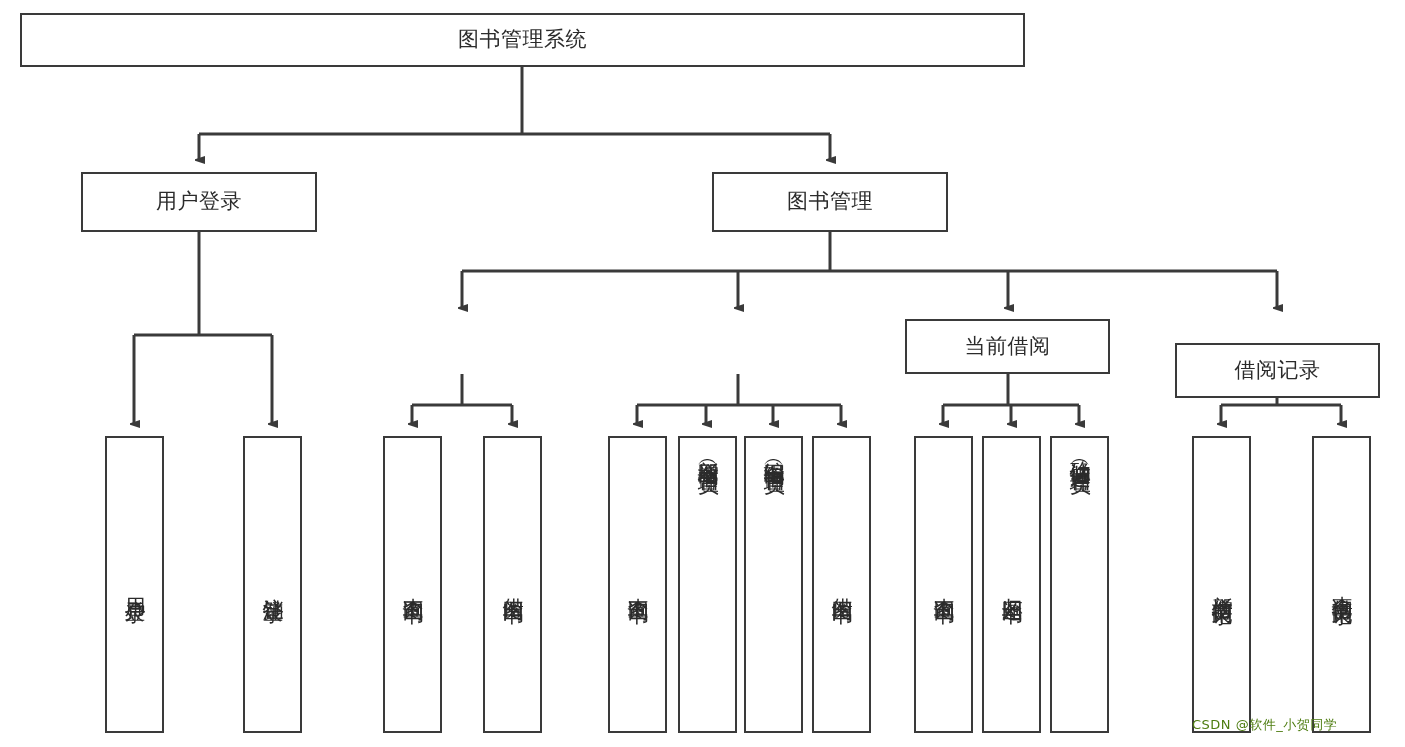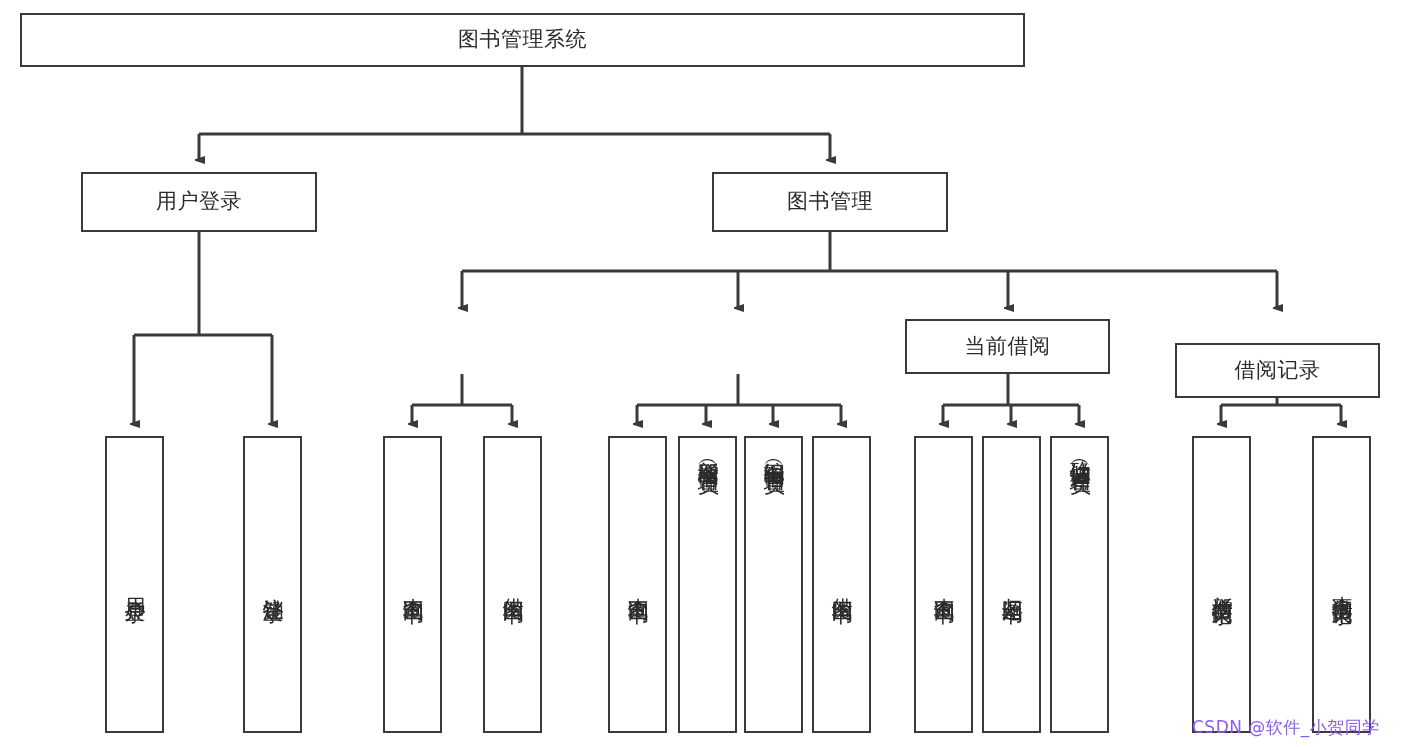--- a/index.html
+++ b/index.html
@@ -53,22 +53,22 @@
     line-height: 1.22;
     letter-spacing: 2px;
     white-space: nowrap;
   }
   .node.vertical.center-text {
     align-items: center;
     padding-top: 0;
   }
   .watermark {
     position: absolute;
-    color: #8b5cf6;
-    font-size: 17px;
+    color: #4d7c0f;
+    font-size: 13px;
     letter-spacing: 0.5px;
     white-space: nowrap;
   }
 </style>
 </head>
 <body>
 
 <div id="diagram-root">
 
   <svg class="connectors" viewBox="0 0 1405 747" xmlns="http://www.w3.org/2000/svg">

